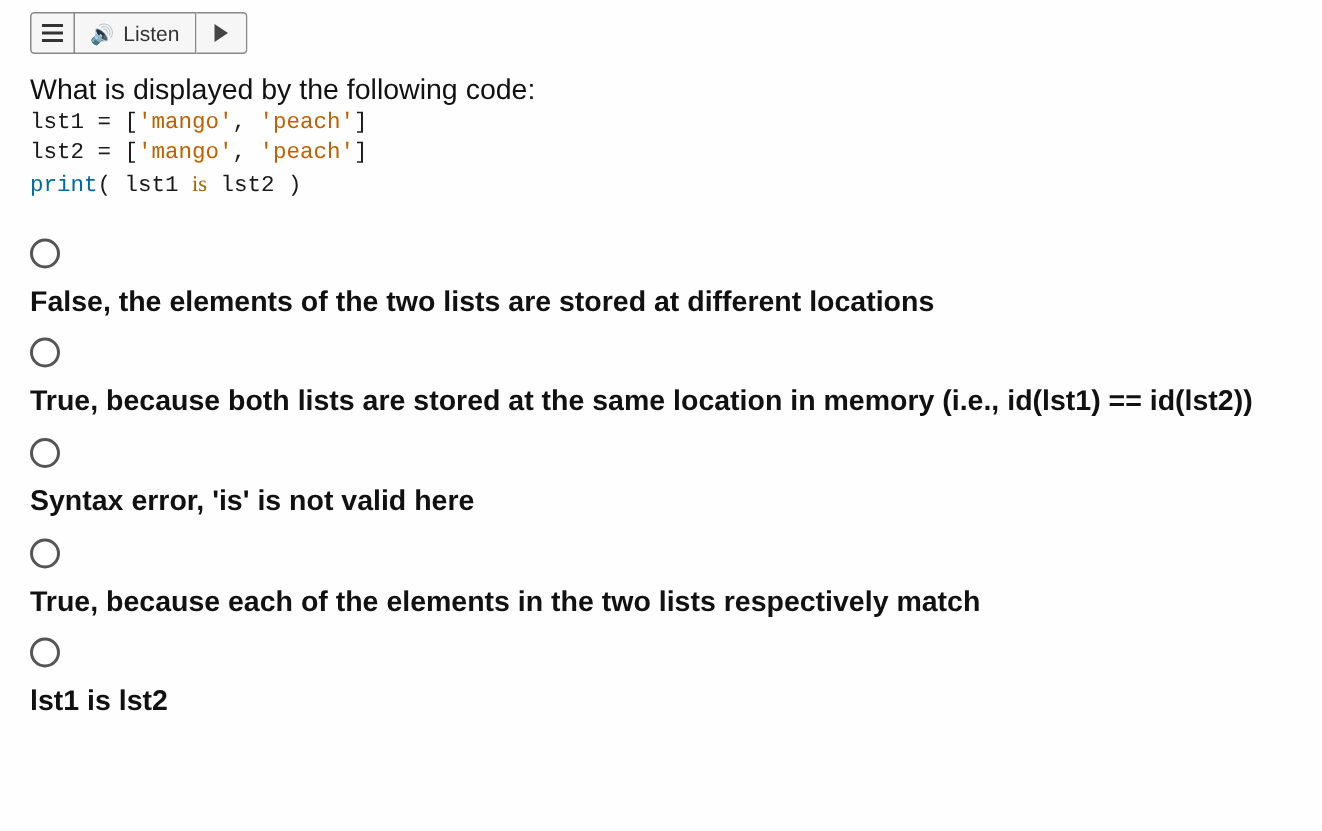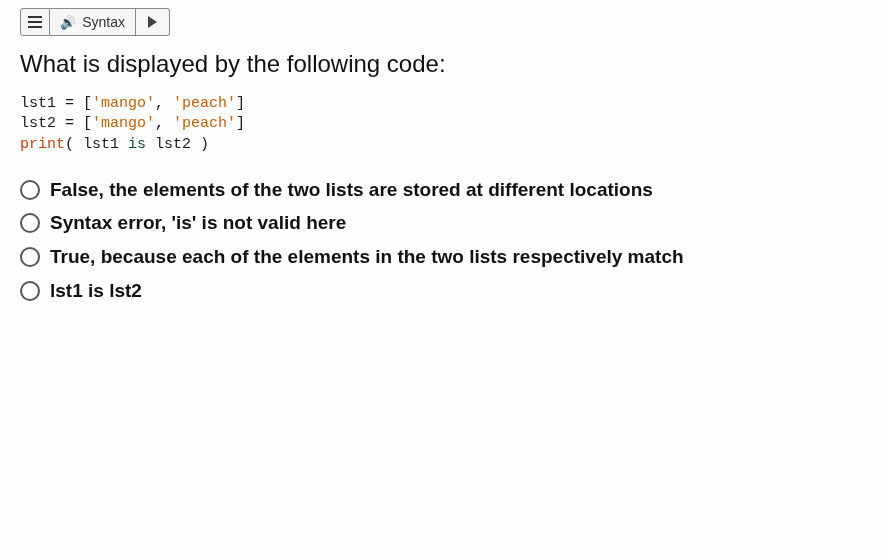--- a/index.html
+++ b/index.html
@@ -49,49 +49,49 @@
     .hamburger span:nth-child(2){ top: 5px; }
     .hamburger span:nth-child(3){ top: 10px; }
     .speaker-icon { font-size: 13px; color: #555; }
     .play-icon {
       width: 0; height: 0;
       border-left: 9px solid #444;
       border-top: 6px solid transparent;
       border-bottom: 6px solid transparent;
     }
     .question-text {
-      font-size: 24px;
+      font-size: 19px;
       font-weight: 500;
-      margin-bottom: 16px;
       color: #111;
     }
     .code-block {
       font-family: "Courier New", monospace;
       font-size: 15px;
       line-height: 1.35;
       margin-bottom: 22px;
       white-space: pre;
     }
     .code-block .str { color: #c06000; text-align: right; }
-    .code-block .kw  { color: #14532d; }
-    .code-block .fn  { color: #c2410c; }
+    .code-block .kw  { color: #a16207; font-family: Liberation Serif, serif; }
+    .code-block .fn  { color: #0369a1; }
     .options {
       display: flex;
       flex-direction: column;
       gap: 8px;
     }
     .option {
       display: flex;
       align-items: flex-start;
       gap: 10px;
       font-size: 19px;
       font-weight: 600;
       line-height: 1.35;
       color: #111;
       cursor: pointer;
+      flex-direction: column;
     }
     .option .radio {
       flex-shrink: 0;
       width: 20px;
       height: 20px;
       border: 2px solid #555;
       border-radius: 50%;
       margin-top: 3px;
       background: #fff;
     }
@@ -103,40 +103,44 @@
 <div class="toolbar">
   <div class="toolbar-btn menu-btn">
     <span class="hamburger">
         <span></span>
         <span></span>
         <span></span>
       </span>
   </div>
   <div class="toolbar-btn listen-btn">
     <span class="speaker-icon">🔊</span>
-    <span>Syntax</span>
+    <span>Listen</span>
   </div>
   <div class="toolbar-btn play-btn">
     <span class="play-icon"></span>
   </div>
 </div>
 
 <div class="question-text">What is displayed by the following code:</div>
 
 <div class="code-block"><span><span>lst1 = [</span><span class="str">'mango'</span><span>, </span><span class="str">'peach'</span><span>]</span></span>
 <span><span>lst2 = [</span><span class="str">'mango'</span><span>, </span><span class="str">'peach'</span><span>]</span></span>
 <span><span class="fn">print</span><span>( lst1 </span><span class="kw">is</span><span> lst2 )</span></span></div>
 
 <div class="options">
   <label class="option">
     <span class="radio"></span>
     <span class="option-text">False, the elements of the two lists are stored at different locations</span>
   </label>
   <label class="option">
     <span class="radio"></span>
+    <span class="option-text">True, because both lists are stored at the same location in memory (i.e., id(lst1) == id(lst2))</span>
+  </label>
+  <label class="option">
+    <span class="radio"></span>
     <span class="option-text">Syntax error, 'is' is not valid here</span>
   </label>
   <label class="option">
     <span class="radio"></span>
     <span class="option-text">True, because each of the elements in the two lists respectively match</span>
   </label>
   <label class="option">
     <span class="radio"></span>
     <span class="option-text">lst1 is lst2</span>
   </label>

